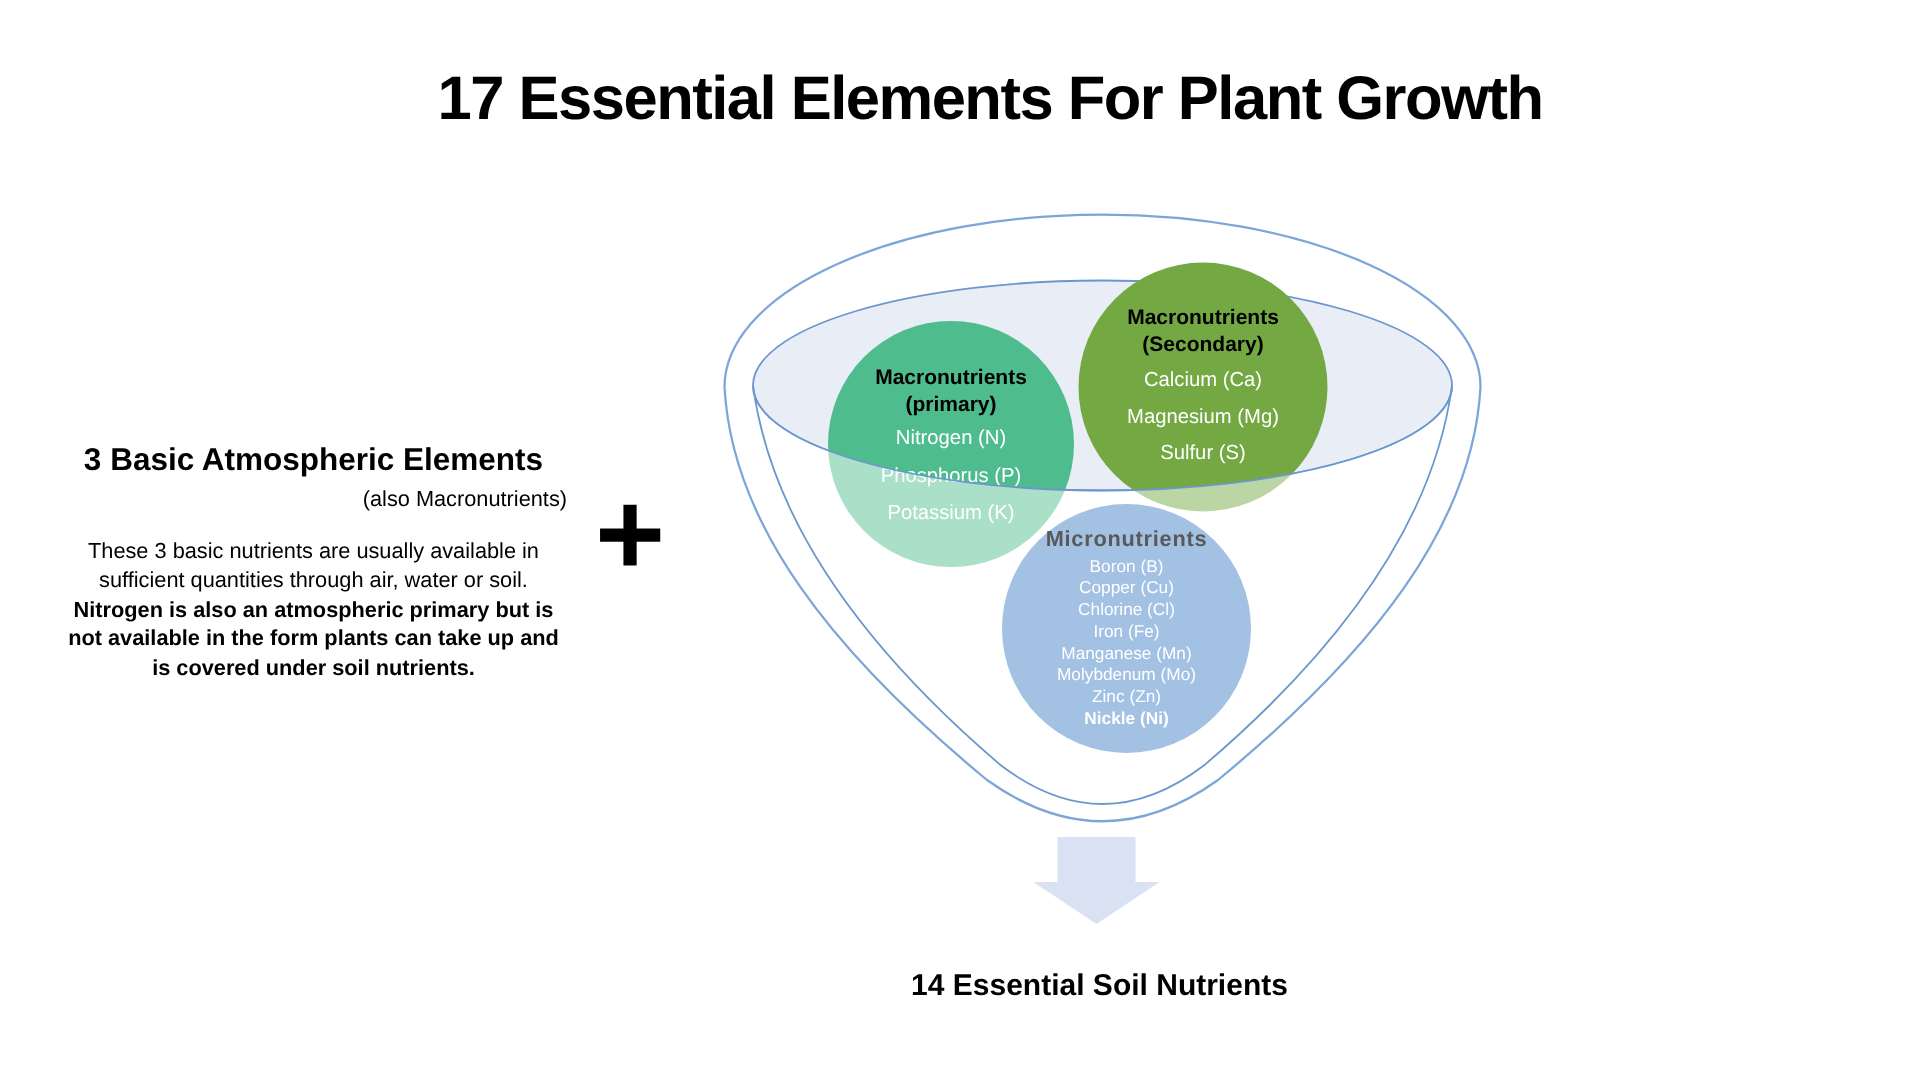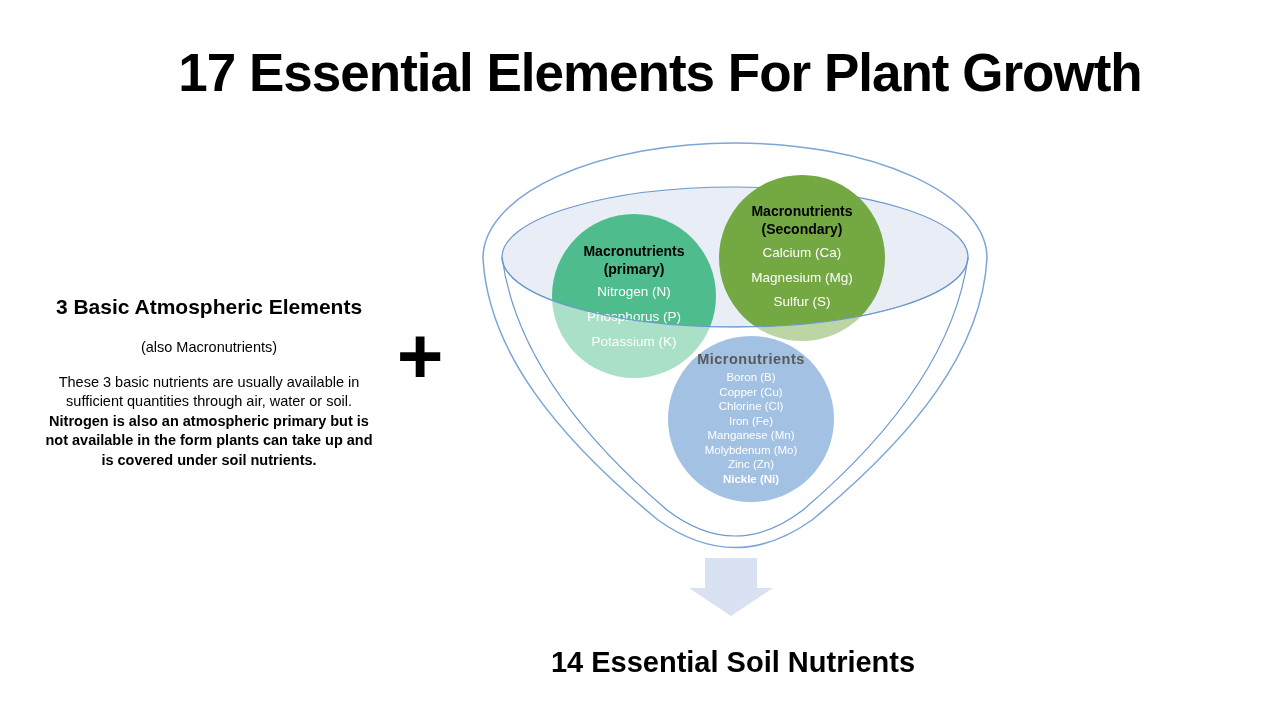--- a/index.html
+++ b/index.html
@@ -9,28 +9,28 @@
     background:#ffffff;
     font-family:"Liberation Sans", sans-serif;
     overflow:hidden;
     color:#000;
   }
   .abs { position:absolute; }
 
   
   .main-title {
     top:42px; left:660px; transform:translateX(-50%);
-    font-size:53px; font-weight:900; letter-spacing:-1px;
+    font-size:41px; font-weight:900; letter-spacing:-1px;
     white-space:nowrap; color:#000;
   }
 
   
   .left-block { left:40px; top:294px; width:338px; text-align:center; }
   .left-heading { font-size:21px; font-weight:700; line-height:26px; }
-  .left-subheading { font-size:14.5px; line-height:19px; margin-top:18px; }
+  .left-subheading { font-size:14.5px; line-height:19px; margin-top:4px;text-align:right; }
   .bullet-list { margin-top:3px; }
   .bullet-item { font-size:22.5px; line-height:29px; }
   .note { margin-top:16px; font-size:14.5px; line-height:19.4px; }
   .note .bold { font-weight:700; display:block; }
   .note .regular { display:block; }
 
   
   .plus-sign {
     left:420px; top:356px; transform:translate(-50%,-50%);
     font-size:80px; font-weight:700; line-height:1;
@@ -49,21 +49,21 @@
   text { text-anchor:middle; }
   .c-title { font:700 14px "Liberation Sans", sans-serif; fill:#000000; }
   .c-item  { font:400 13.5px "Liberation Sans", sans-serif; fill:#ffffff; }
   .m-title { font:700 14.5px "Liberation Sans", sans-serif; fill:#595959; letter-spacing:0.5px; }
   .m-item  { font:400 11.5px "Liberation Sans", sans-serif; fill:#ffffff; }
   .m-item-bold { font:700 11.5px "Liberation Sans", sans-serif; fill:#ffffff; }
 
   
   .bottom-label {
     left:733px; top:646px; transform:translateX(-50%);
-    font-size:29px; font-weight:700; white-space:nowrap;
+    font-size:20px; font-weight:700; white-space:nowrap;
   }
 </style>
 </head>
 <body>
 
 <div class="abs main-title">17 Essential Elements For Plant Growth</div>
 
 <div class="abs left-block">
   <div class="left-heading">3 Basic Atmospheric Elements</div>
   <div class="left-subheading">(also Macronutrients)</div>

